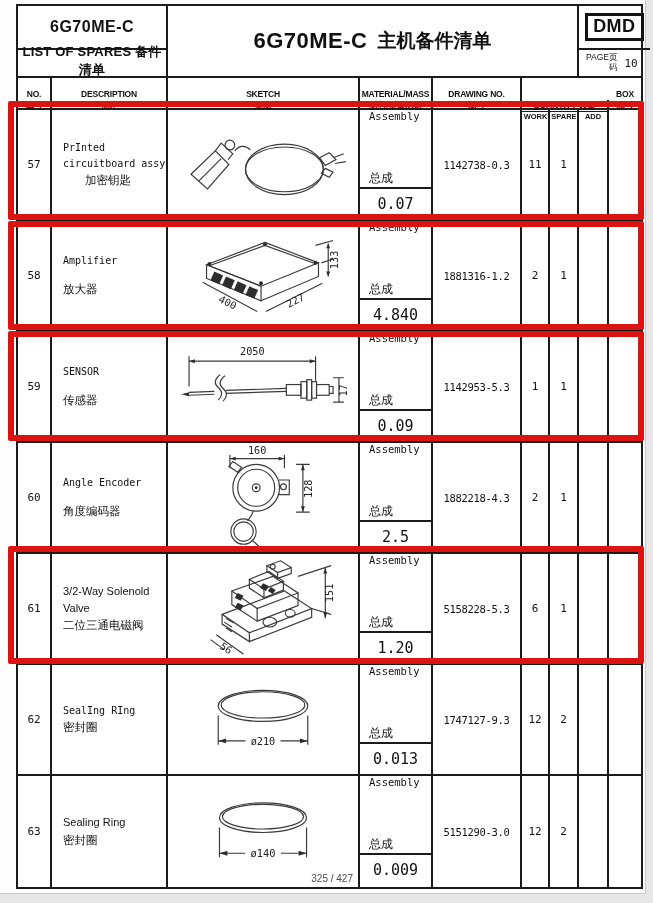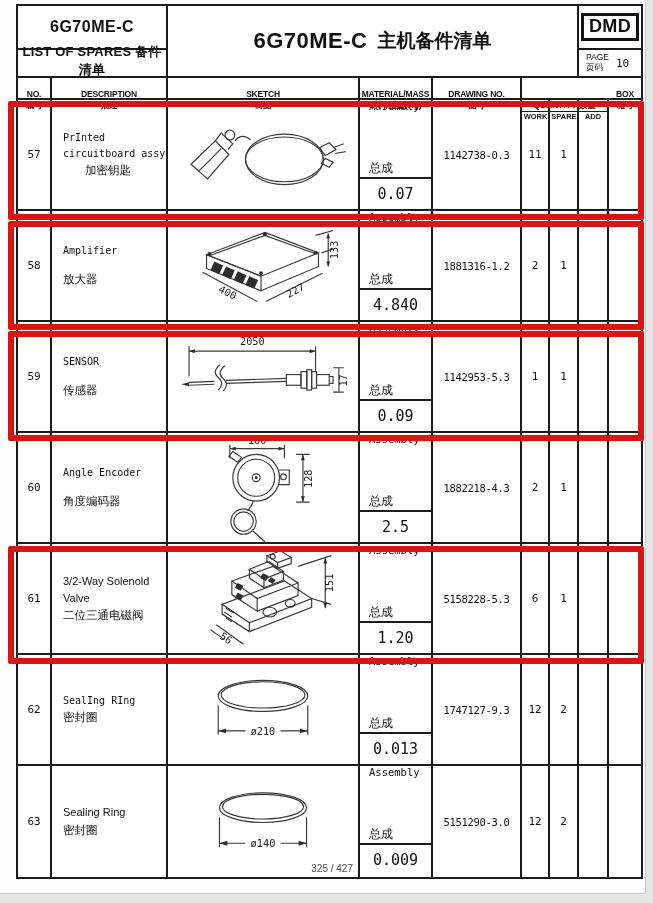--- a/index.html
+++ b/index.html
@@ -18,25 +18,25 @@
   .hcell{ border-right:2px solid var(--line); position:relative; }
   .hcell.last{ border-right:none; }
   .h-model{ height:44px; border-bottom:2px solid var(--line); display:flex; align-items:center; justify-content:center; font-weight:bold; font-size:16px; letter-spacing:.5px; }
   .h-list{ height:22px; display:flex; align-items:center; justify-content:center; font-size:13px; font-weight:bold; letter-spacing:.2px;text-align:center; }
   .h-title{ display:flex; align-items:center; justify-content:center; gap:10px; height:100%; }
   .h-title .tm{ font-weight:bold; font-size:22px; letter-spacing:.5px; }
   .h-title .tc{ font-size:19px; font-weight:bold; }
   .h-logo-wrap{ height:44px; border-bottom:2px solid var(--line); display:flex; align-items:center; justify-content:center; }
   .h-logo{ border:3px solid #121212; border-radius:0; padding:1px 5px; font-weight:900; font-size:18px; letter-spacing:0.5px; line-height:1.1; box-shadow:0 0 0 1px #fff inset; }
   .h-page{ height:26px; display:flex; align-items:center; padding:0 6px 0 7px; gap:7px; }
-  .h-page .pl{ display:flex; flex-direction:column; line-height:1.15; font-size:8.5px; }
+  .h-page .pl{ display:flex; line-height:1.15; font-size:8.5px; }
   .h-page .pn{ font-size:11px; margin-left:auto; padding-right:6px; }
 
   
-  .cols{ display:grid; grid-template-columns:34px 116px 192px 73px 89px 87px 1fr; height:22px; border-bottom:2px solid var(--line); font-weight:bold; }
+  .cols{ display:grid; grid-template-columns:34px 116px 192px 73px 89px 87px 1fr; height:32px; border-bottom:2px solid var(--line); font-weight:bold; }
   .ch{ border-right:2px solid var(--line); display:flex; flex-direction:column; align-items:center; justify-content:center; line-height:1.18; font-size:8.5px; letter-spacing:-0.2px; }
   .ch.last{ border-right:none; }
   .qg{ border-right:2px solid var(--line); display:flex; flex-direction:column; font-size:8.5px;margin-top:22px; }
   .qg .qlabel{ height:11px; display:flex; align-items:center; justify-content:center; }
   .qg .qsub{ flex:1; display:grid; grid-template-columns:28px 29px 1fr; border-top:1px solid var(--line); font-size:7.5px; }
   .qg .qsub div{ display:flex; align-items:center; justify-content:center; border-right:1px solid var(--line); }
   .qg .qsub div:last-child{ border-right:none; }
 
   
   .row{ display:grid; grid-template-columns:34px 116px 192px 73px 89px 28px 29px 30px 1fr; height:111px; border-bottom:2px solid var(--line); }

